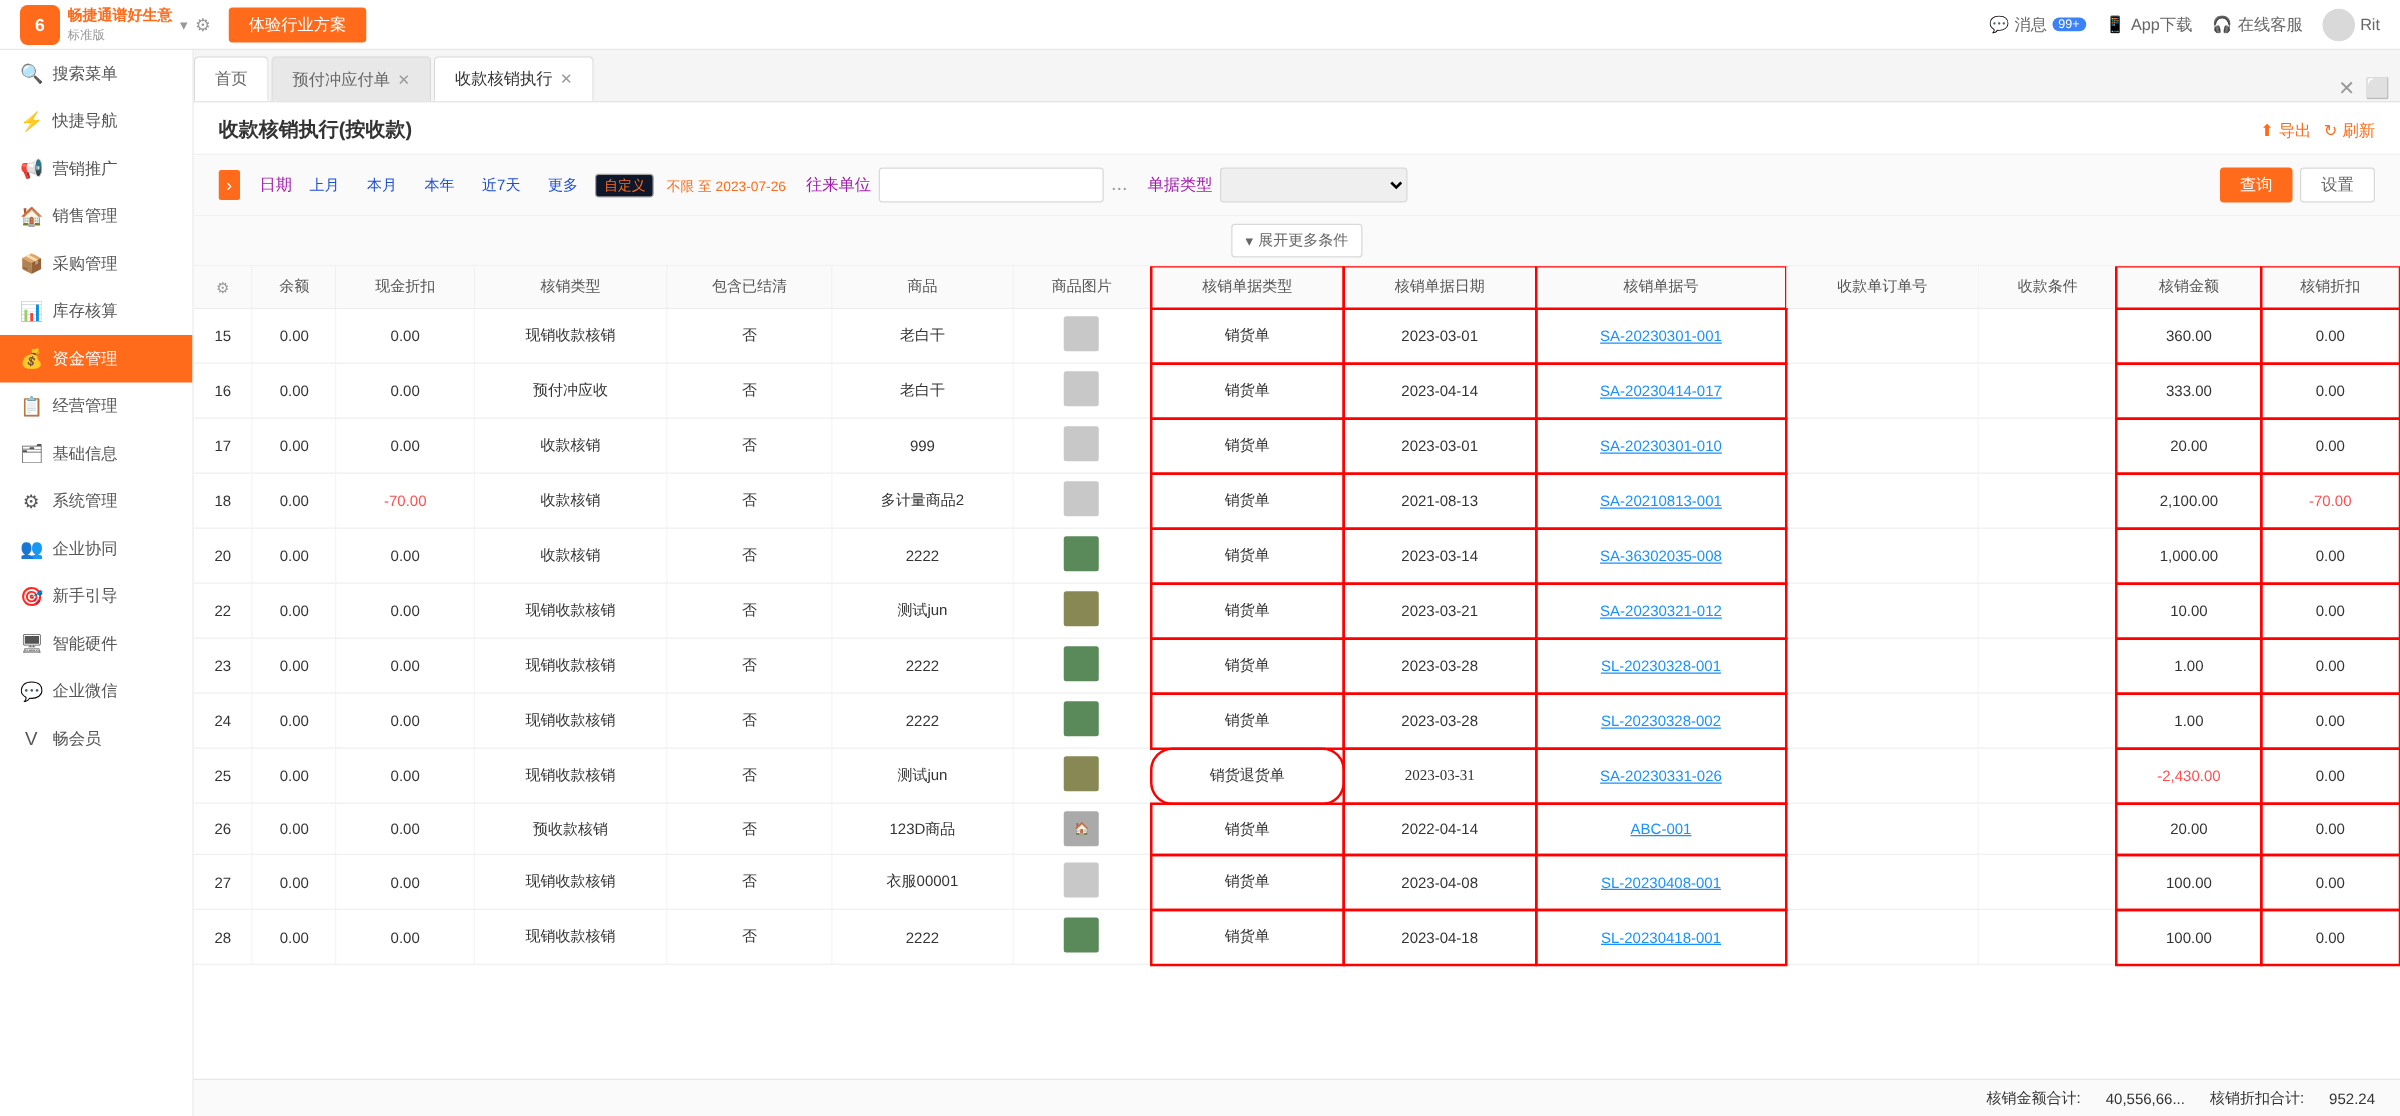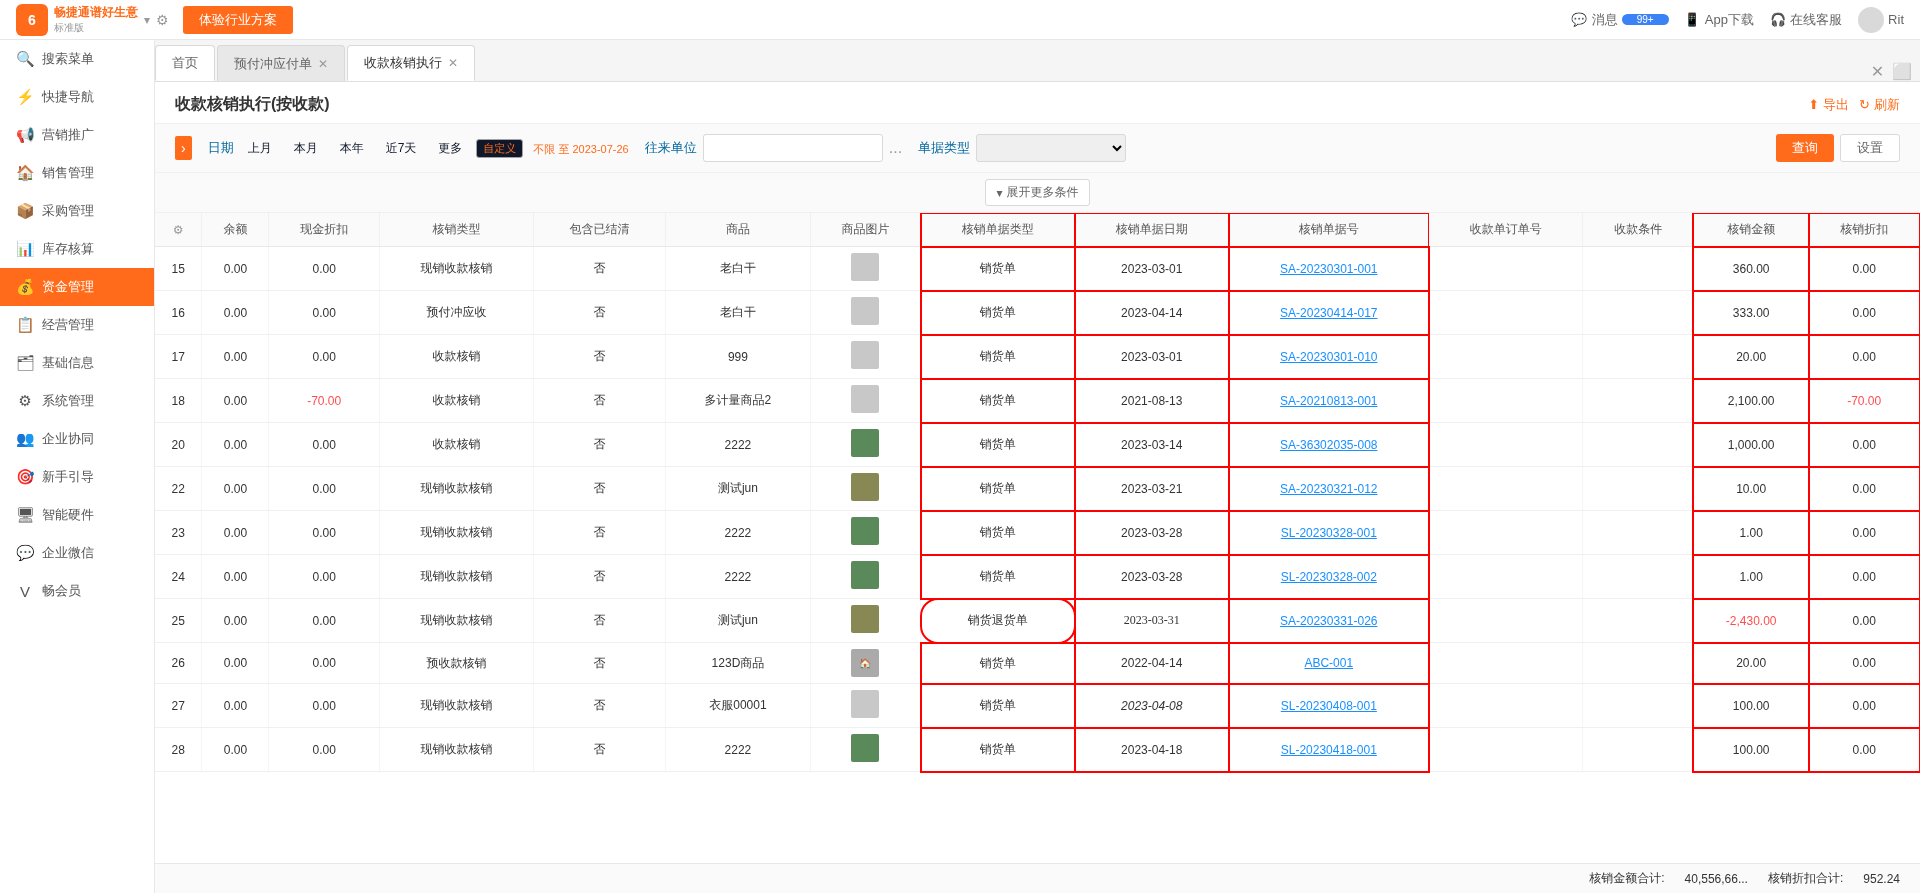--- a/index.html
+++ b/index.html
@@ -5,21 +5,21 @@
     * { box-sizing: border-box; margin: 0; padding: 0; }
     body { font-family: 'Microsoft YaHei', Arial, sans-serif; font-size: 13px; background: #f0f2f5; color: #333; overflow: hidden; height: 893px; }
 
     
     .top-bar { height: 40px; background: #fff; display: flex; align-items: center; padding: 0 16px; border-bottom: 1px solid #e8e8e8; gap: 12px; }
     .top-bar-logo { display: flex; align-items: center; gap: 6px; width: 155px; }
     .logo-icon { width: 32px; height: 32px; background: #ff6b1a; border-radius: 6px; display: flex; align-items: center; justify-content: center; color: #fff; font-weight: bold; font-size: 14px; }
     .industry-btn { background: #ff6b1a; color: #fff; border: none; border-radius: 3px; padding: 5px 16px; font-size: 13px; cursor: pointer; }
     .top-bar-right { display: flex; align-items: center; gap: 16px; margin-left: auto; }
     .top-right-item { display: flex; align-items: center; gap: 4px; font-size: 13px; color: #666; cursor: pointer; }
-    .badge-red { background: #3b82f6; color: #fff; border-radius: 10px; padding: 0 15px; font-size: 10px; text-align: center; }
+    .badge-red { background: #3b82f6; color: #fff; border-radius: 10px; padding: 0 5px; font-size: 10px; text-align: center; }
     .user-avatar { width: 26px; height: 26px; background: #d9d9d9; border-radius: 50%; }
 
     
     .sidebar { position: absolute; left: 0; top: 40px; width: 155px; bottom: 0; background: #fff; border-right: 1px solid #e8e8e8; overflow-y: auto; }
     .sidebar-item { display: flex; align-items: center; gap: 8px; padding: 10px 16px; cursor: pointer; font-size: 13px; color: #555; }
     .sidebar-item.active { background: #ff6b1a; color: #fff; border-radius: 0; }
     .sidebar-icon { font-size: 15px; width: 18px; text-align: center; }
 
     
     .main { position: absolute; left: 155px; top: 40px; right: 0; bottom: 0; display: flex; flex-direction: column; }
@@ -36,22 +36,22 @@
     
     .page-content { flex: 1; background: #fff; overflow: hidden; display: flex; flex-direction: column; }
     .page-header { padding: 12px 20px 8px; display: flex; align-items: center; justify-content: space-between; border-bottom: 1px solid #f0f0f0; }
     .page-title { font-size: 16px; font-weight: bold; color: #333; }
     .page-actions { display: flex; gap: 10px; }
     .action-btn { display: flex; align-items: center; gap: 4px; font-size: 13px; color: #ff6b1a; cursor: pointer; border: none; background: none; }
 
     
     .filter-bar { padding: 10px 20px; background: #fafafa; border-bottom: 1px solid #f0f0f0; display: flex; align-items: center; gap: 16px; flex-wrap: wrap; }
     .filter-item { display: flex; align-items: center; gap: 6px; font-size: 13px; }
-    .filter-label { color: #0369a1; white-space: nowrap; }
-    .filter-tag { padding: 2px 8px; border-radius: 3px; font-size: 12px; cursor: pointer; color: #0f172a; }
+    .filter-label { color: #a21caf; white-space: nowrap; }
+    .filter-tag { padding: 2px 8px; border-radius: 3px; font-size: 12px; cursor: pointer; color: #1d4ed8; }
     .filter-input { border: 1px solid #d9d9d9; border-radius: 3px; padding: 3px 8px; font-size: 13px; width: 200px; height: 28px; }
     .filter-dots { color: #999; font-size: 16px; }
     .filter-select { border: 1px solid #d9d9d9; border-radius: 3px; padding: 3px 8px; font-size: 13px; min-width: 150px; height: 28px; }
     .search-btn { background: #ff6b1a; color: #fff; border: none; border-radius: 3px; padding: 4px 16px; font-size: 13px; cursor: pointer; height: 28px; }
     .settings-btn { background: #fff; color: #666; border: 1px solid #d9d9d9; border-radius: 3px; padding: 4px 16px; font-size: 13px; cursor: pointer; height: 28px; }
     .expand-btn { display: flex; align-items: center; gap: 4px; font-size: 12px; color: #666; cursor: pointer; padding: 4px 10px; border: 1px solid #d9d9d9; border-radius: 3px; background: #fff; }
 
     
     .table-container { flex: 1; overflow: auto; padding: 0; }
     table { width: 100%; border-collapse: collapse; font-size: 12px; }
@@ -427,21 +427,21 @@
   </tr>
             <tr>
     <td>27</td>
     <td>0.00</td>
     <td class="">0.00</td>
     <td>现销收款核销</td>
     <td>否</td>
     <td>衣服00001</td>
     <td><div class="img-thumb" style="background:#c8c8c8;margin:0 auto;"></div></td>
     <td style="outline:2px solid #ff0000;outline-offset:-1px;">销货单</td>
-    <td style="outline:2px solid #ff0000;outline-offset:-1px;font-style:italic;">2023-04-08</td>
+    <td style="outline:2px solid #ff0000;outline-offset:-1px;">2023-04-08</td>
     <td style="outline:2px solid #ff0000;outline-offset:-1px;"><span class="link-text">SL-20230408-001</span></td>
     <td></td>
     <td></td>
     <td class="" style="outline:2px solid #ff0000;outline-offset:-1px;">100.00</td>
     <td class="" style="outline:2px solid #ff0000;outline-offset:-1px;">0.00</td>
   </tr>
             <tr>
     <td>28</td>
     <td>0.00</td>
     <td class="">0.00</td>

